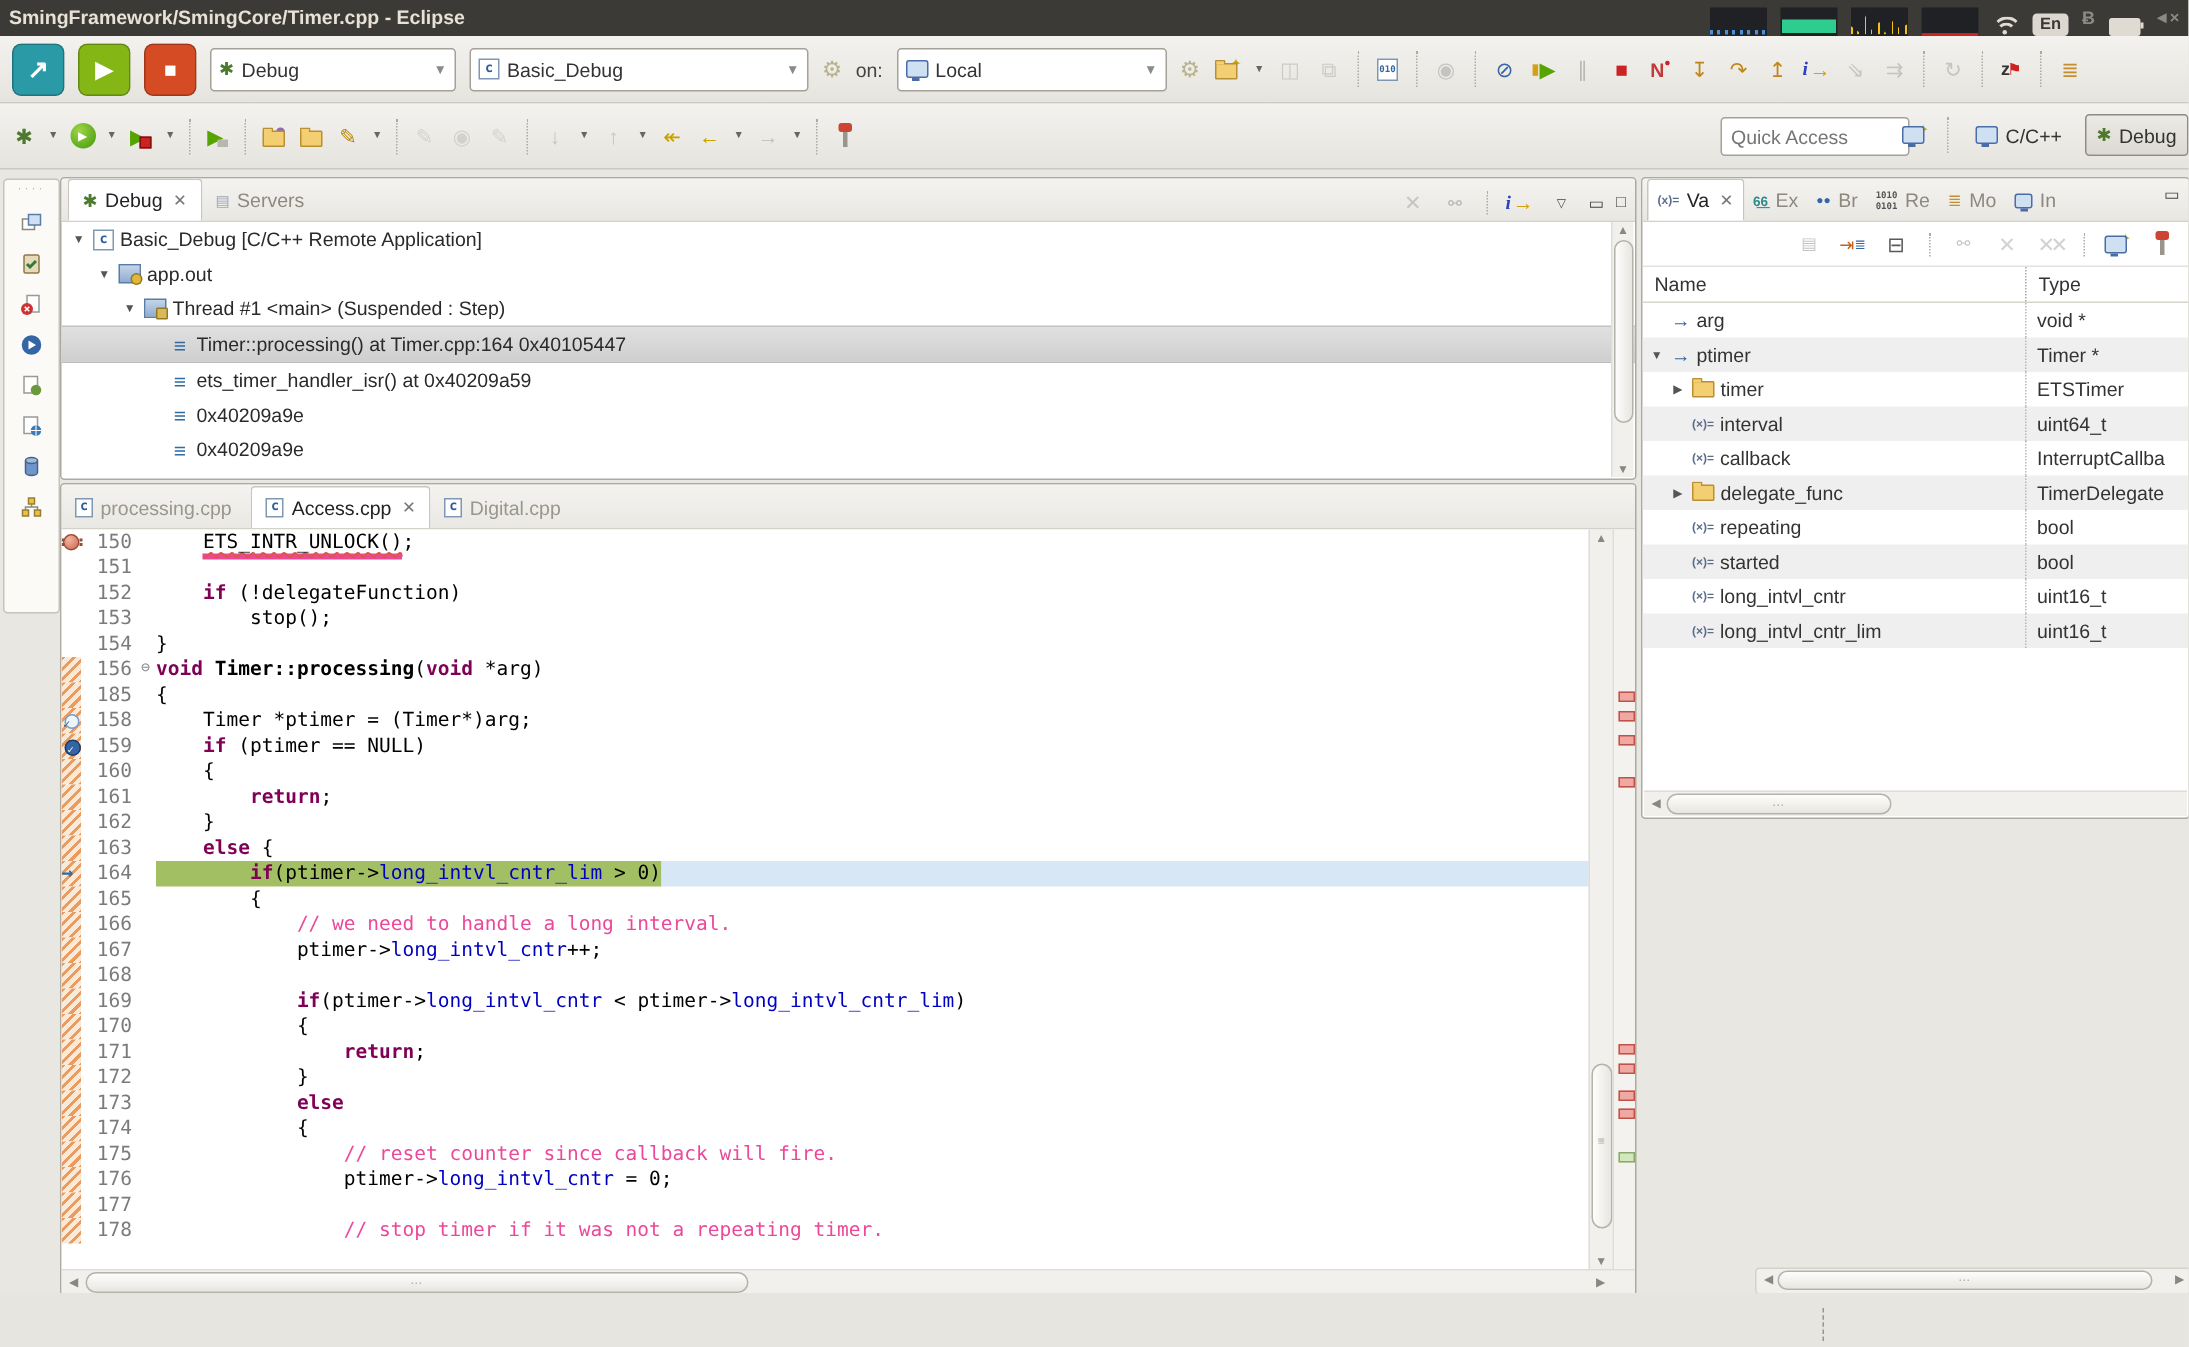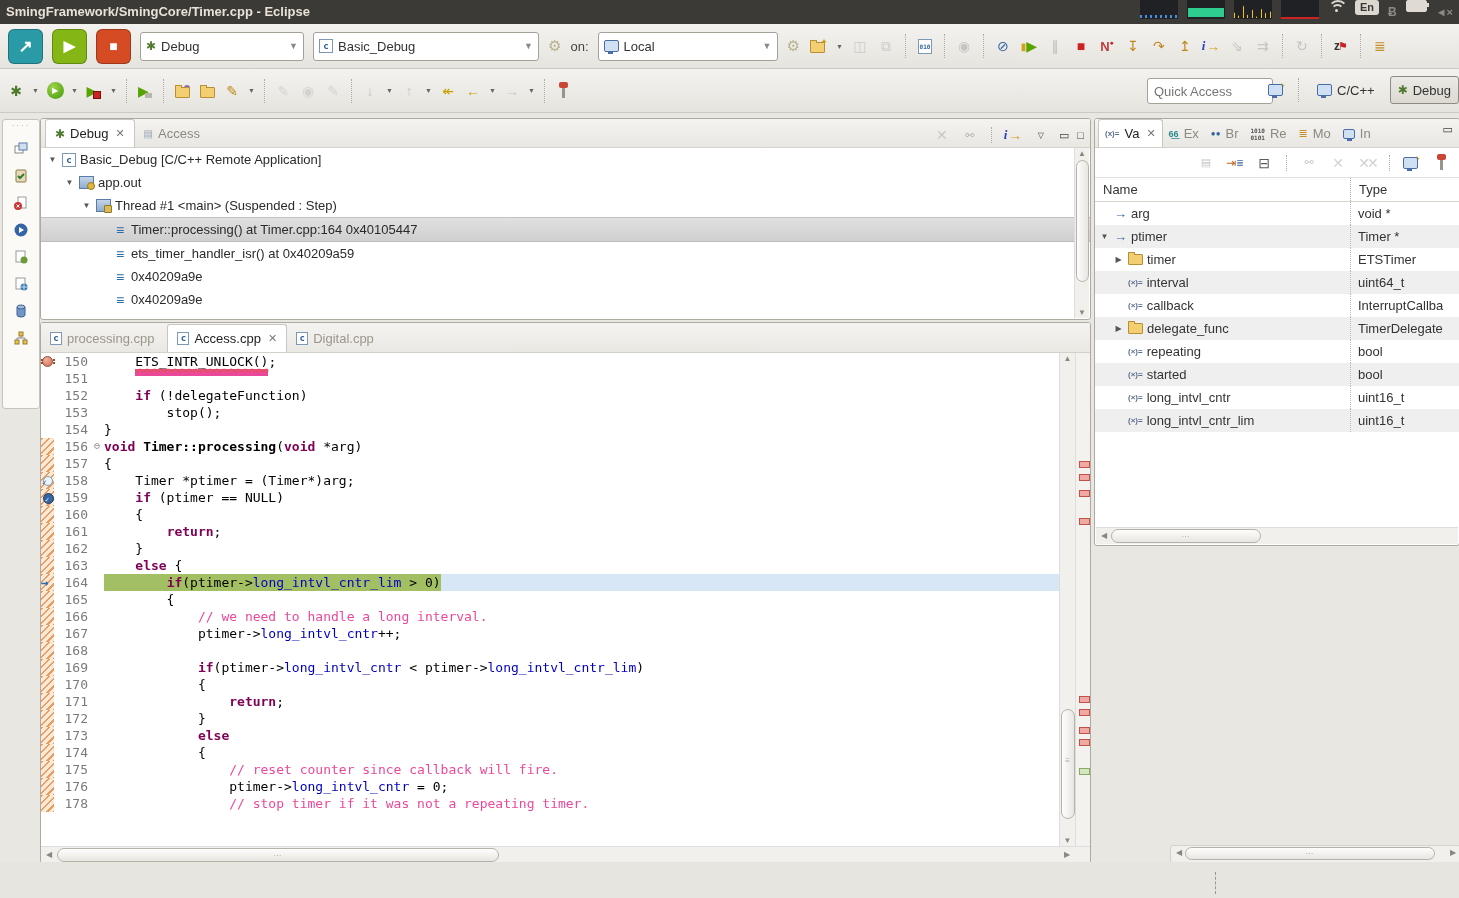--- a/index.html
+++ b/index.html
@@ -4,21 +4,21 @@
 <style>
   html,body{margin:0;padding:0}
   body{width:1459px;height:898px;position:relative;overflow:hidden;
        font-family:"Liberation Sans",sans-serif;background:#e9e7e2;font-size:13px;color:#333}
   .abs{position:absolute}
 
   
   .titlebar{left:0;top:0;width:1459px;height:24px;background:#3b3a36;color:#e8e2d6;
             font-weight:bold;font-size:13px;line-height:24px}
   .titlebar .title{padding-left:6px}
-  .tray{position:absolute;right:6px;top:0;height:24px;display:flex;align-items:flex-start;gap:9px}
+  .tray{position:absolute;right:6px;top:0;height:24px;display:flex;align-items:flex-end;gap:9px}
   .mon{width:38px;height:19px;background:#1f2124;position:relative;overflow:hidden}
   .mon .net{position:absolute;bottom:1px;left:0;right:0;height:3px;
             background:repeating-linear-gradient(90deg,#4a90d9 0 2px,transparent 2px 5px)}
   .mon .cpu{position:absolute;bottom:2px;left:1px;right:1px;height:9px;background:#2ecc8f}
   .mon .spk{position:absolute;bottom:1px;left:0;right:0;height:14px;
             background:repeating-linear-gradient(90deg,#f5c211 0 1px,transparent 1px 4px,#f5c211 4px 5px,transparent 5px 9px);
             clip-path:polygon(0 100%,0 60%,15% 90%,25% 10%,35% 80%,50% 40%,60% 95%,70% 30%,85% 70%,100% 50%,100% 100%)}
   .mon .red{position:absolute;bottom:0;left:0;right:0;height:2px;background:#cc2222}
   .wifi{width:18px;height:13px;position:relative}
   .wifi i{position:absolute;border:2px solid #dfdbd2;border-radius:50%;
@@ -127,21 +127,21 @@
   .cline{display:flex;height:17px;font:13px/17px "DejaVu Sans Mono",monospace}
   .ann{width:13px;flex:none;position:relative}
   .ann.h{background:repeating-linear-gradient(135deg,#ea9c60 0 2px,#fbe9d8 2px 5px)}
   .lnum{width:34px;flex:none;text-align:right;color:#7b7b7b;padding-right:2px}
   .fold{width:14px;flex:none;color:#8a8a8a;font-size:10px;text-align:center;line-height:16px}
   .ctext{white-space:pre;color:#000}
   .kw{color:#7f0055;font-weight:bold}
   .cm{color:#ec4899}
   .fld{color:#0000c0}
   .b{font-weight:bold}
-  .mac{border-bottom:7px solid #ec4899;text-decoration:underline wavy #e0544a;text-underline-offset:2px}
+  .mac{border-bottom:4px solid #ec4899;text-decoration:underline wavy #e0544a;text-underline-offset:2px}
   .hl-g{background:#a3bf63}
   .hl-b{flex:1;background:#d7e7f6}
   .bpo{position:absolute;left:2px;top:4px;width:8px;height:8px;border-radius:50%;
        border:1px solid #7a9cc4;background:#eef4fb}
   .bpo::after{content:"✓";position:absolute;left:-2px;top:-3px;color:#3465a4;font-size:8px}
   .bpi{position:absolute;left:2px;top:4px;width:9px;height:9px;border-radius:50%;
        background:#3465a4;border:1px solid #1d3c66}
   .bpi::after{content:"✓";position:absolute;left:1px;top:-2px;color:#fff;font-size:7px}
   .iparrow{position:absolute;left:0;top:0;color:#2e6da4;font-weight:900;font-size:13px}
   .ibugm{position:absolute;left:1px;top:3px;width:9px;height:9px;border-radius:50%;
@@ -402,21 +402,21 @@
 
 <div class="abs panel dbg">
   <div class="phead">
     <span class="vtab active" style="margin-left:4px">
       <span class="ibug">✱</span>
       <span>Debug</span>
         <span class="x">✕</span>
     </span>
     <span class="vtab">
       <span style="color:#9aa5b5;font-size:10px">▤</span>
-      <span>Access</span>
+      <span>Servers</span>
     </span>
     <span class="phicons">
       <span class="ti dis" style="color:#888">✕</span>
       <span class="ti dis" style="font-size:11px">⚯</span>
       <span class="sep" style="height:16px"></span>
       <span class="ti">
           <span class="ii">i</span>
           <span class="ia">→</span>
         </span>
       <span class="ti" style="font-size:8px;color:#444">▽</span>
@@ -519,21 +519,21 @@
           <span class="ctext"><span>}</span></span>
         </div>
         <div class="cline">
           <span class="ann h"></span>
           <span class="lnum">156</span>
           <span class="fold">⊖</span>
           <span class="ctext"><span class="kw">void</span><span> </span><span class="b">Timer::processing</span><span>(</span><span class="kw">void</span><span> *arg)</span></span>
         </div>
         <div class="cline">
           <span class="ann h"></span>
-          <span class="lnum">157</span>
+          <span class="lnum">185</span>
           <span class="fold"></span>
           <span class="ctext"><span>{</span></span>
         </div>
         <div class="cline">
           <span class="ann h">
             <span class="bpo"></span>
           </span>
           <span class="lnum">158</span>
           <span class="fold"></span>
           <span class="ctext"><span>    Timer *ptimer = (Timer*)arg;</span></span>
@@ -643,20 +643,26 @@
           <span class="ann h"></span>
           <span class="lnum">175</span>
           <span class="fold"></span>
           <span class="ctext"><span>                </span><span class="cm">// reset counter since callback will fire.</span></span>
         </div>
         <div class="cline">
           <span class="ann h"></span>
           <span class="lnum">176</span>
           <span class="fold"></span>
           <span class="ctext"><span>                ptimer-&gt;</span><span class="fld">long_intvl_cntr</span><span> = 0;</span></span>
+        </div>
+        <div class="cline">
+          <span class="ann h"></span>
+          <span class="lnum">177</span>
+          <span class="fold"></span>
+          <span class="ctext"></span>
         </div>
         <div class="cline">
           <span class="ann h"></span>
           <span class="lnum">178</span>
           <span class="fold"></span>
           <span class="ctext"><span>                </span><span class="cm">// stop timer if it was not a repeating timer.</span></span>
         </div>
       </div>
     </div>
   <div class="evscroll">

